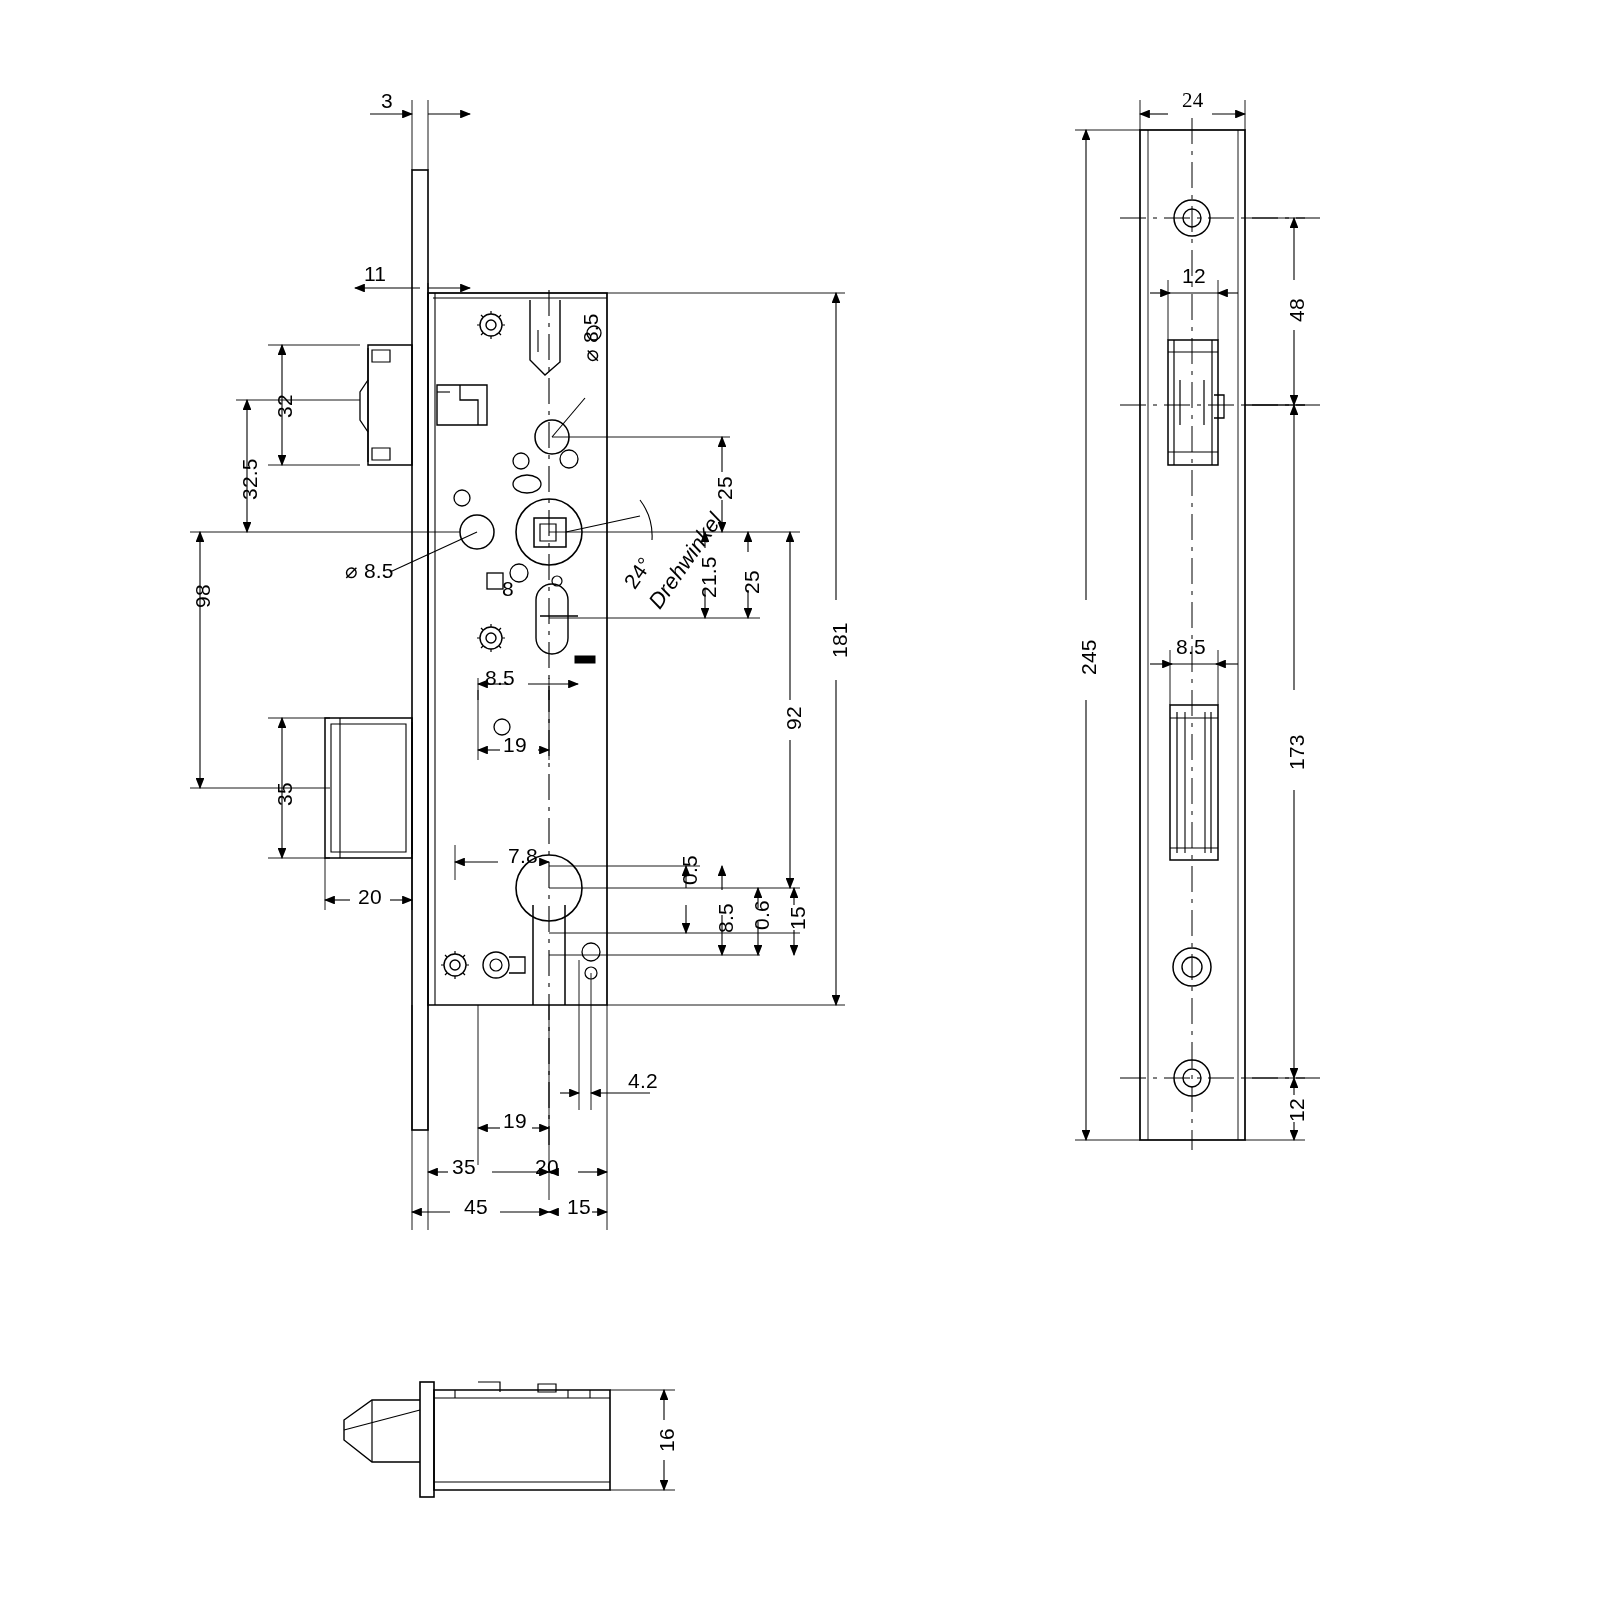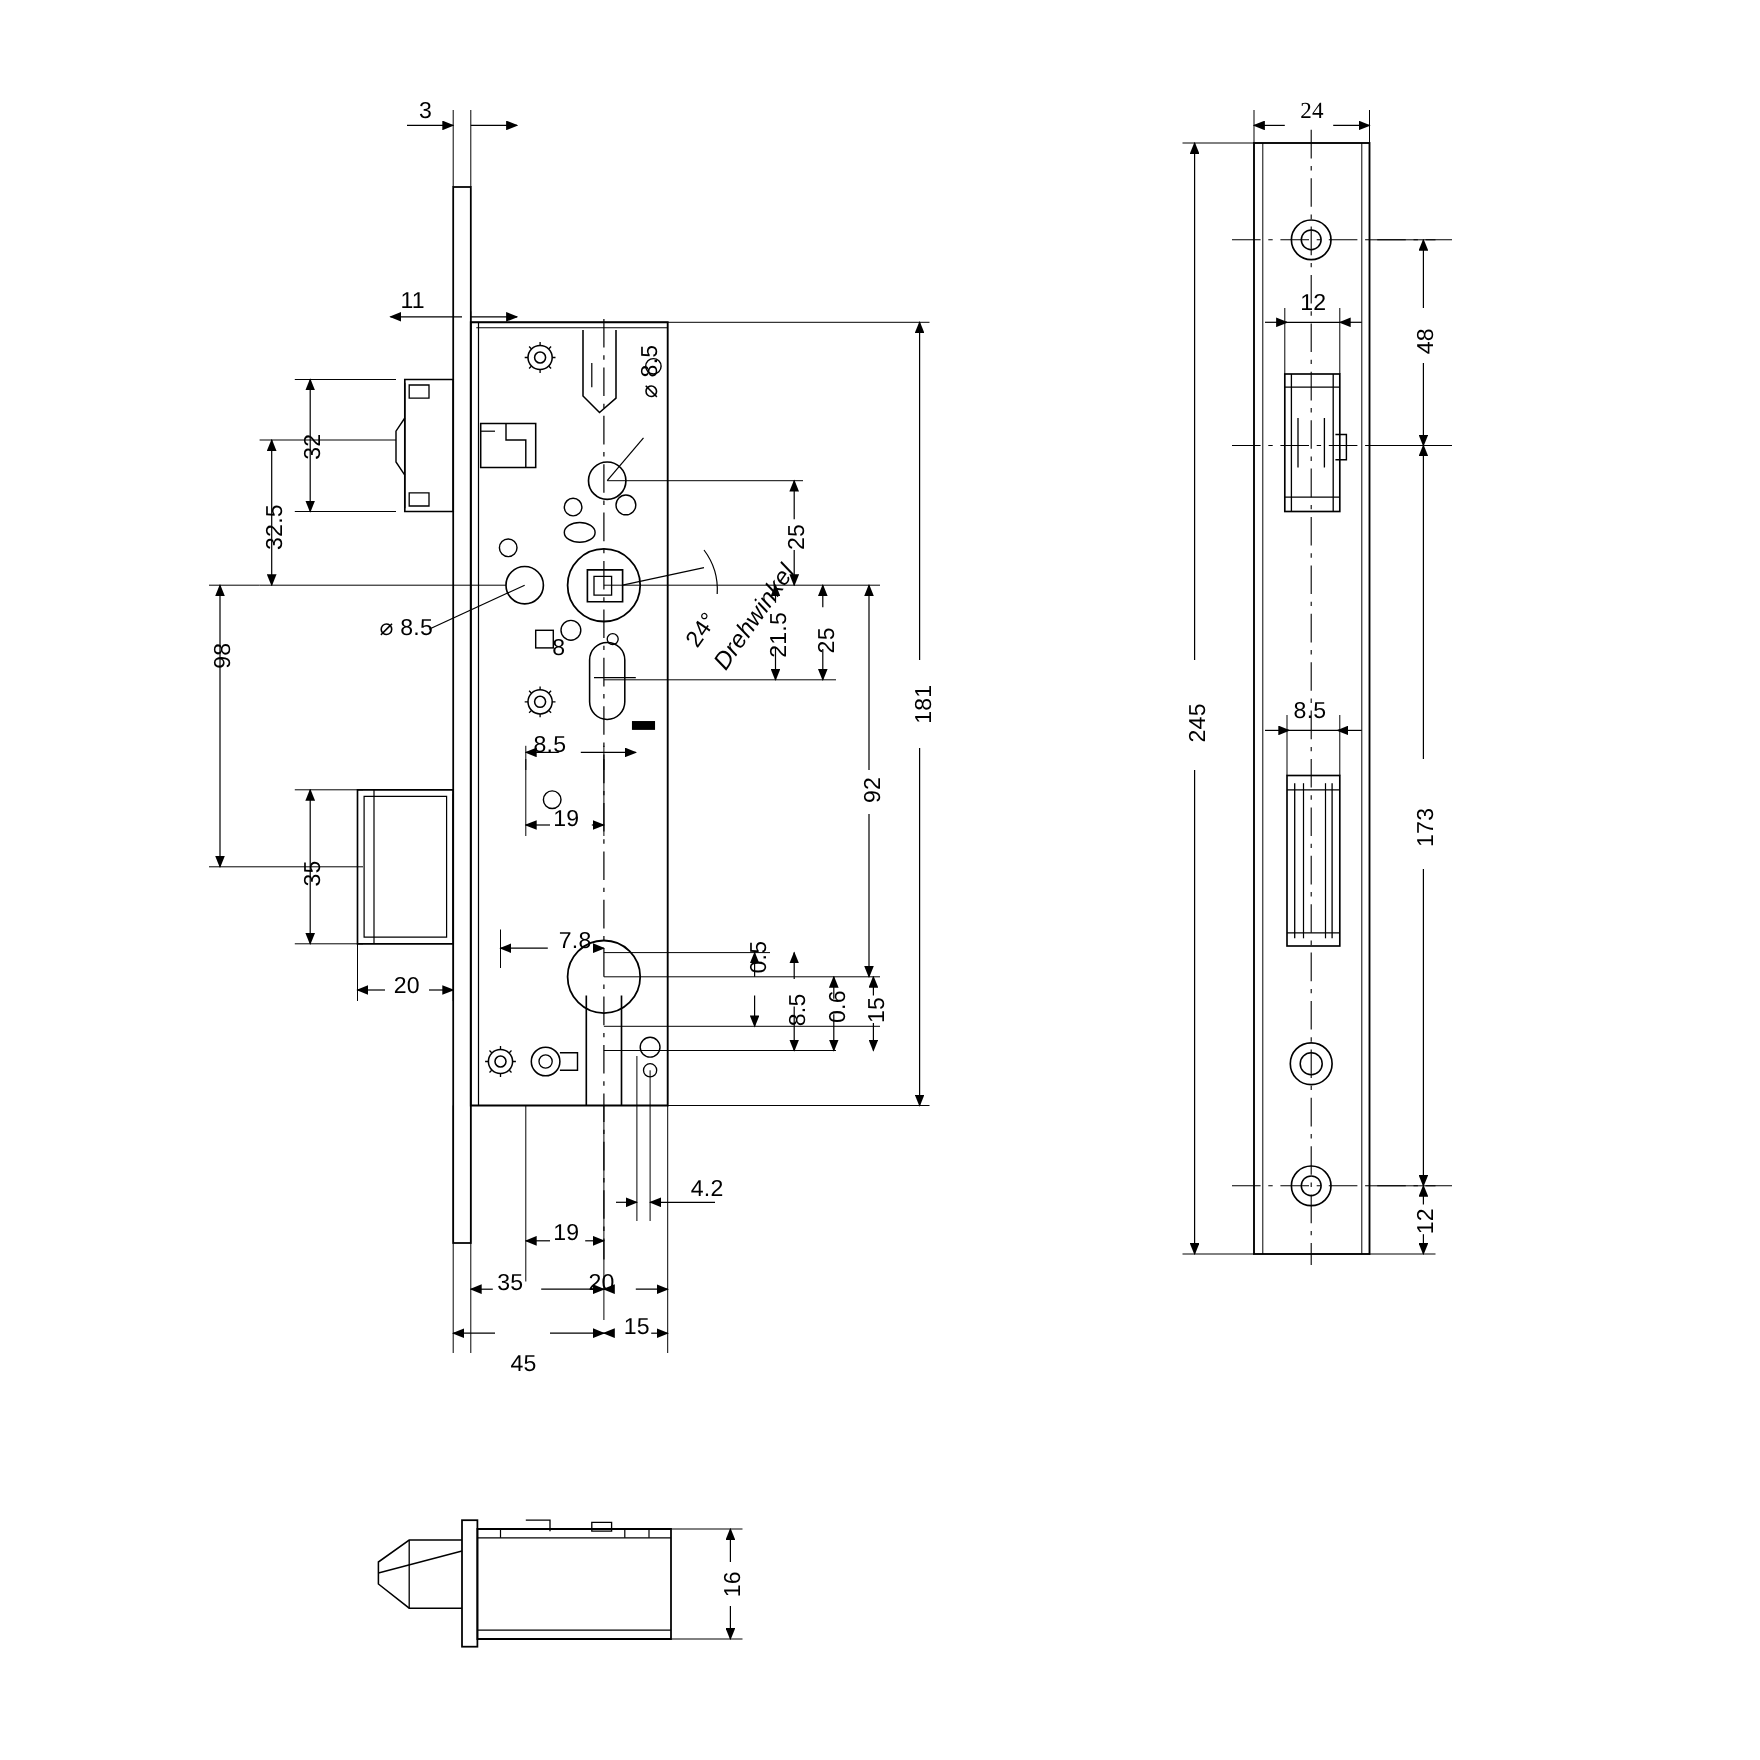--- a/index.html
+++ b/index.html
@@ -369,21 +369,21 @@
 
   <div class="dim-text rot" style="left:679px; top:885px;">0.5</div>
   <div class="dim-text rot" style="left:715px; top:933px;">8.5</div>
   <div class="dim-text rot" style="left:751px; top:930px;">0.6</div>
   <div class="dim-text rot" style="left:787px; top:930px;">15</div>
 
   <div class="dim-text" style="left:628px; top:1070px;text-align:right;">4.2</div>
   <div class="dim-text" style="left:503px; top:1110px;">19</div>
   <div class="dim-text" style="left:452px; top:1156px;">35</div>
   <div class="dim-text" style="left:535px; top:1156px;">20</div>
-  <div class="dim-text" style="left:464px; top:1196px;margin-top:33px;">45</div>
+  <div class="dim-text" style="left:464px; top:1196px;">45</div>
   <div class="dim-text" style="left:567px; top:1196px;">15</div>
 
   <div class="dim-text italic note-rot24" style="left:645px; top:600px; font-size:22px;">Drehwinkel</div>
   <div class="dim-text note-rot24" style="left:620px; top:580px; font-size:21px;">24°</div>
 
   <div class="dim-text" style="left:1182px; top:90px;font-family:Liberation Serif, serif;">24</div>
   <div class="dim-text" style="left:1182px; top:265px;">12</div>
   <div class="dim-text rot" style="left:1286px; top:322px;">48</div>
   <div class="dim-text rot" style="left:1078px; top:675px;">245</div>
   <div class="dim-text" style="left:1176px; top:636px;">8.5</div>

